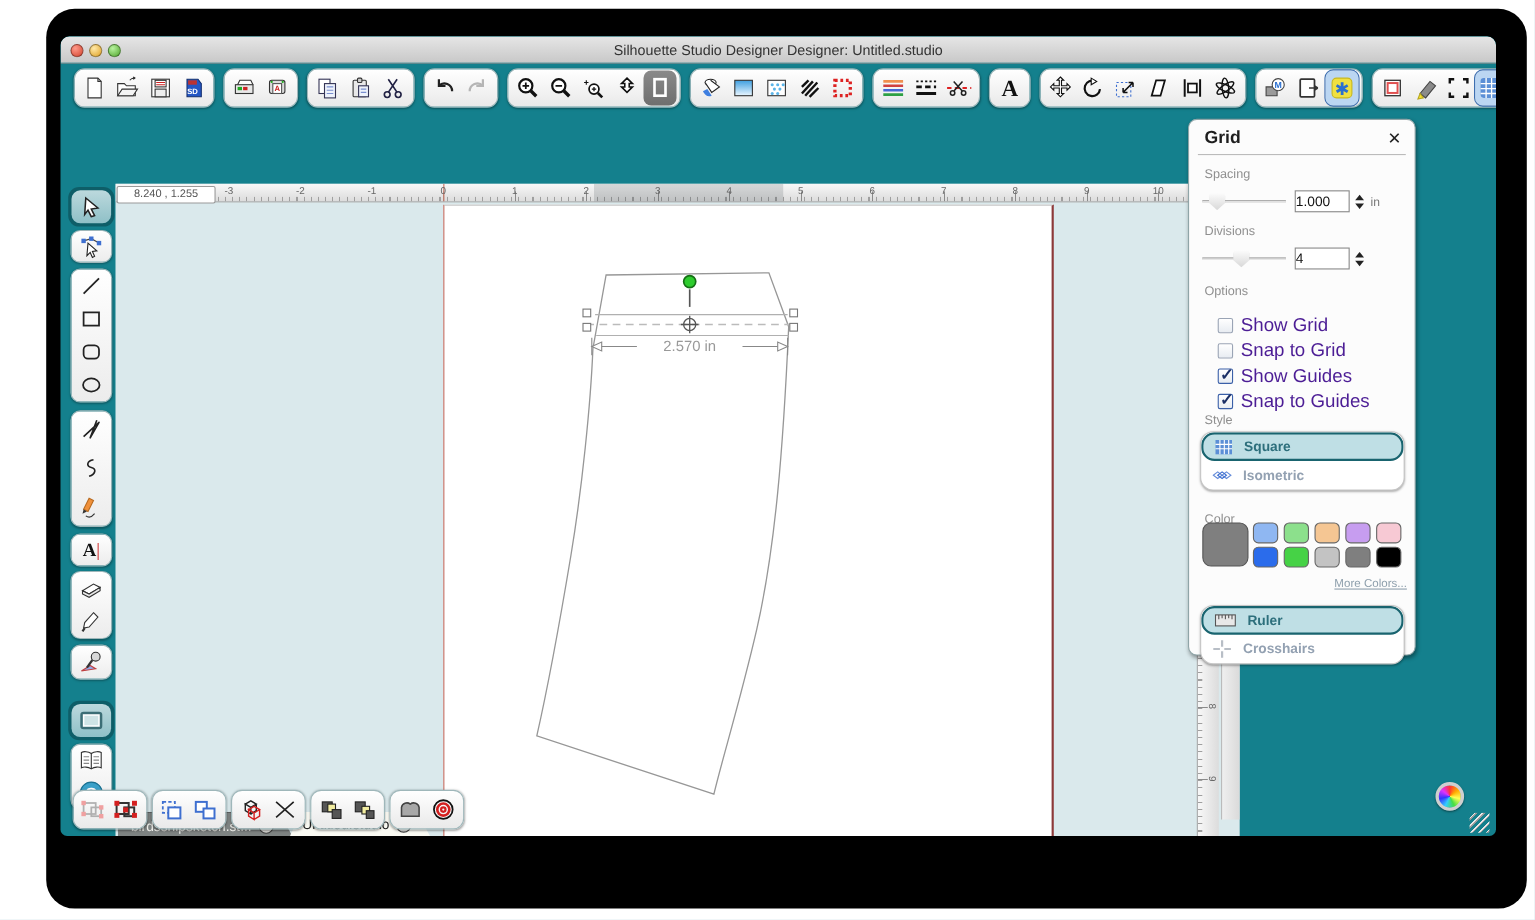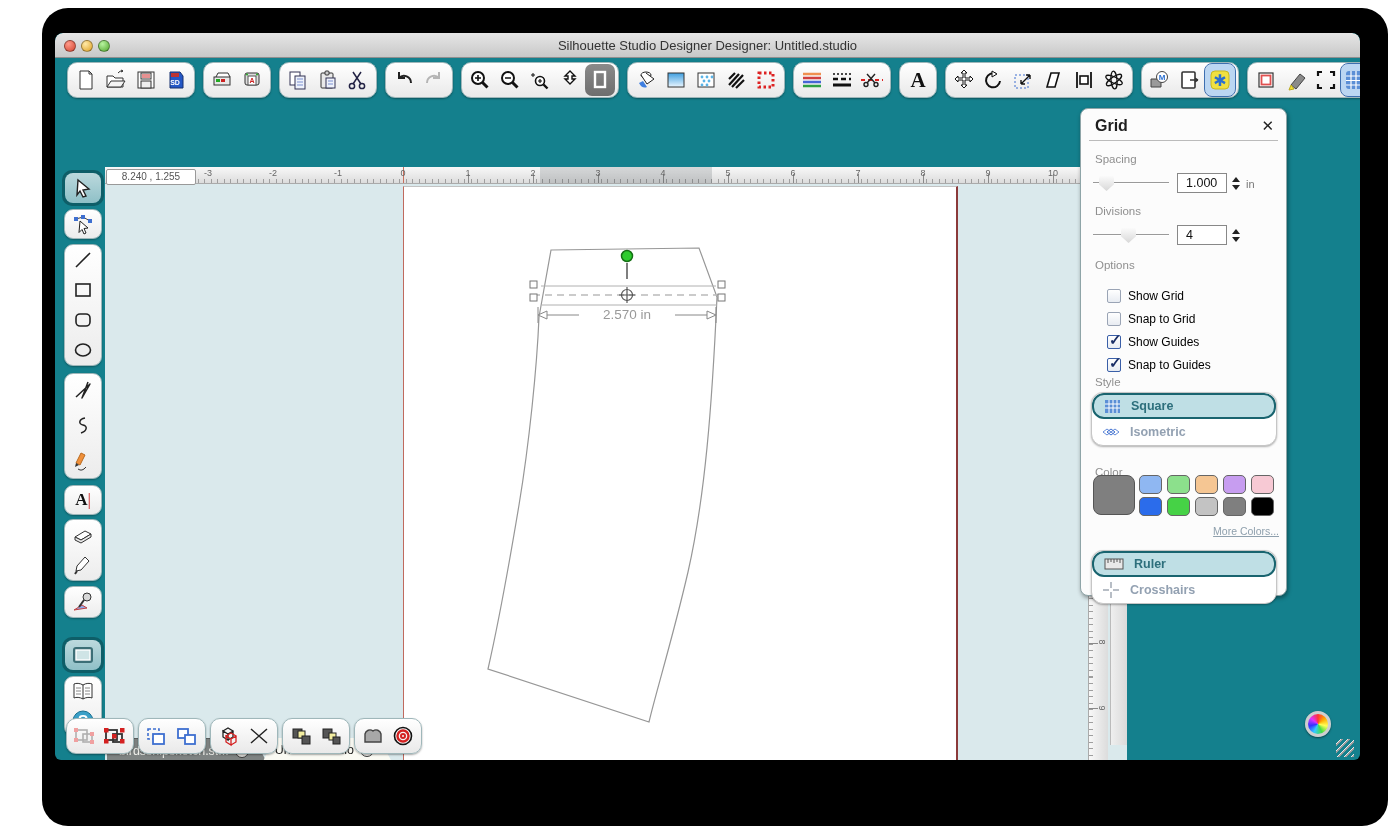--- a/index.html
+++ b/index.html
@@ -66,30 +66,30 @@
 
   
   .panel { position:absolute; left:1025px; top:8px; width:207px; height:488px; background:#FCFCFC; border:1px solid #8fa5a8; border-radius:8px; box-shadow:1px 2px 4px rgba(0,0,0,.4); font-size:12px; color:#444; }
   .panel h1 { position:absolute; left:14px; top:8px; font-size:16px; color:#1e1e1e; }
   .panel .close { position:absolute; right:12px; top:8px; font-size:15px; color:#222; cursor:pointer; }
   .panel .hr { position:absolute; left:8px; right:8px; top:31px; border-top:1px solid #bbb; }
   .plabel { position:absolute; left:14px; color:#8f8f8f; font-size:11.5px; }
   .slider { position:absolute; height:16px; width:76px; }
   .slider .track{ position:absolute; left:0; right:0; top:7px; height:2px; background:#9a9a9a; border-bottom:1px solid #fff; }
   .slider .knob{ position:absolute; top:0; width:15px; height:16px; background:linear-gradient(#fdfdfd,#d8d8d8); clip-path:polygon(8% 4%,92% 4%,100% 22%,100% 58%,50% 100%,0 58%,0 22%); filter:drop-shadow(0 1px 1px rgba(0,0,0,.4)); }
-  .num { position:absolute; height:20px; background:#fff; border:1px solid #888; font-size:12.5px; color:#111; padding:2px 8px; }
+  .num { position:absolute; height:20px; background:#fff; border:1px solid #888; font-size:12.5px; color:#111; padding:2px 0; }
   .stepper { position:absolute; width:10px; height:20px; display:flex; flex-direction:column; justify-content:center; gap:3px; }
   .stepper i { width:0; height:0; border-left:4px solid transparent; border-right:4px solid transparent; cursor:pointer; }
   .stepper .up{ border-bottom:5px solid #222; } .stepper .dn{ border-top:5px solid #222; }
   .unit { position:absolute; color:#777; font-size:11px; }
   .opt { display:flex; align-items:center; gap:7px; height:23px; }
   .optlist { position:absolute; left:26px; top:175px; }
   .cb { width:14px; height:14px; border:1px solid #9aa4b5; border-radius:2px; background:linear-gradient(#fff,#e8ecf2); position:relative; cursor:pointer; }
   .cb .ck { position:absolute; left:1px; top:-5px; color:#1b2f66; font-size:15px; font-weight:bold; }
-  .optlab { color:#000000; font-size:12px; }
+  .optlab { color:#4c1d95; font-size:17px; }
   .listbox { position:absolute; left:10px; width:186px; background:#fff; border:1px solid #c6c6c6; border-radius:12px; box-shadow:0 1px 2px rgba(0,0,0,.3); overflow:hidden; }
   .lrow { height:26px; display:flex; align-items:center; gap:10px; padding:0 10px; font-weight:bold; color:#93A1B2; font-size:12.5px; }
   .lrow.sel { background:#BFDFE5; border:2px solid #19646F; border-radius:12px; color:#2D6F7C; }
   .swatch-big { position:absolute; left:12px; width:42px; height:40px; border-radius:8px; border:1px solid #555; }
   .sw { width:23px; height:19px; border-radius:5px; border:1px solid #666; cursor:pointer; }
   .swrow { position:absolute; left:58px; display:flex; gap:5px; }
   .more { position:absolute; left:58px; width:140px; text-align:right; color:#8fa0ad; font-size:10.5px; text-decoration:underline; cursor:pointer; }
 
   
   .bottombar { position:absolute; left:0; top:679px; width:100%; height:48px; display:flex; align-items:center; padding-left:11px; gap:4px; }

